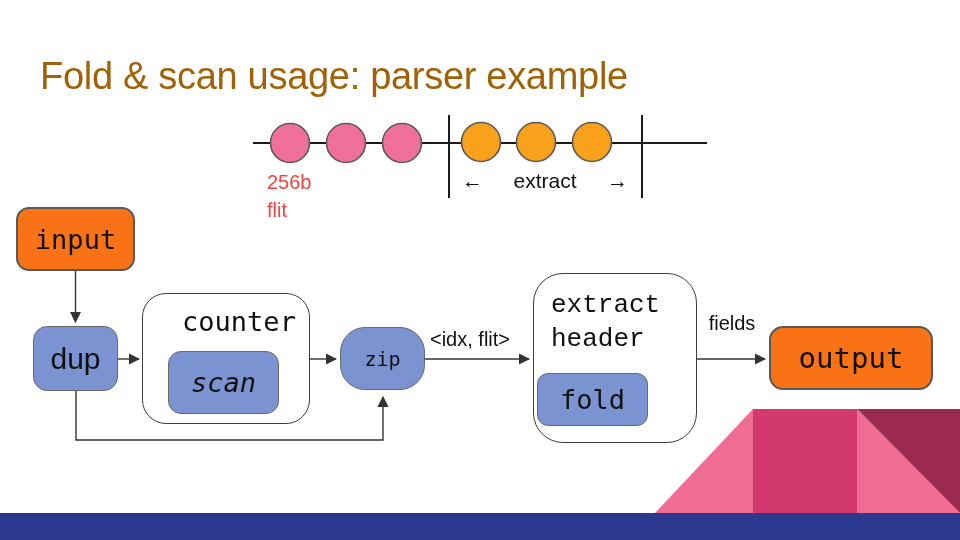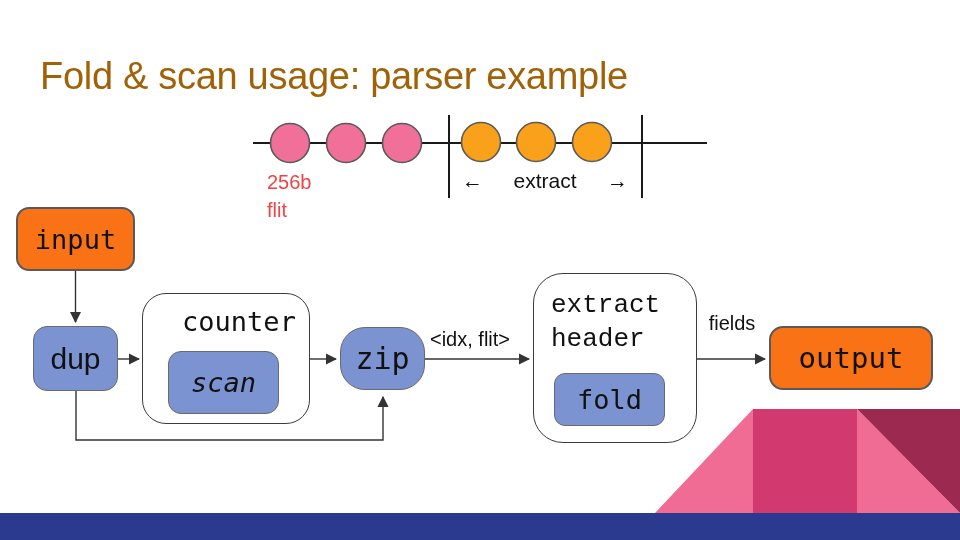--- a/index.html
+++ b/index.html
@@ -25,26 +25,26 @@
   .container-box{
     background:#ffffff;border:1.4px solid #3c3c3c;box-sizing:border-box;
   }
   #node-input{left:16px;top:207px;width:119px;height:64px;border-radius:13px;font-size:27px;}
   #node-dup{left:33px;top:326px;width:85px;height:65px;border-radius:14px;
     font-size:30px;font-family:"Liberation Sans",sans-serif;text-align:right;}
   #box-counter{left:142px;top:293px;width:168px;height:131px;border-radius:24px;}
   #label-counter{left:142px;top:306px;width:168px;text-align:center;
     font-family:"DejaVu Sans Mono",monospace;font-size:27px;color:#111;padding-left:13px;}
   #node-scan{left:168px;top:351px;width:111px;height:63px;border-radius:13px;font-size:27px;font-style:italic;}
-  #node-zip{left:340px;top:327px;width:85px;height:63px;border-radius:25px;font-size:30px;}
+  #node-zip{left:340px;top:327px;width:85px;height:63px;border-radius:25px;font-size:20px;}
   #box-extract{left:533px;top:273px;width:164px;height:170px;border-radius:30px;}
   #label-extract{left:551px;top:288px;width:150px;
     font-family:Liberation Mono, monospace;font-size:26px;line-height:1.32;
     color:#111;white-space:pre-line;}
-  #node-fold{left:554px;top:373px;width:111px;height:53px;border-radius:11px;font-size:27px;}
+  #node-fold{left:537px;top:373px;width:111px;height:53px;border-radius:11px;font-size:27px;}
   #node-output{left:769px;top:326px;width:164px;height:64px;border-radius:14px;font-size:29px;}
   
   .edge-label{font-size:20px;color:#111;white-space:nowrap;}
   #label-idx-flit{left:430px;top:328px;width:102px;}
   #label-fields{left:702px;top:312px;width:60px;text-align:center;}
   
   #label-flit{left:267px;top:168px;font-size:20px;color:#ef4444;line-height:1.42;white-space:pre-line;}
   #packet-row{left:462px;top:169px;width:166px;display:flex;
     justify-content:space-between;align-items:center;font-size:21px;color:#111;}
   

